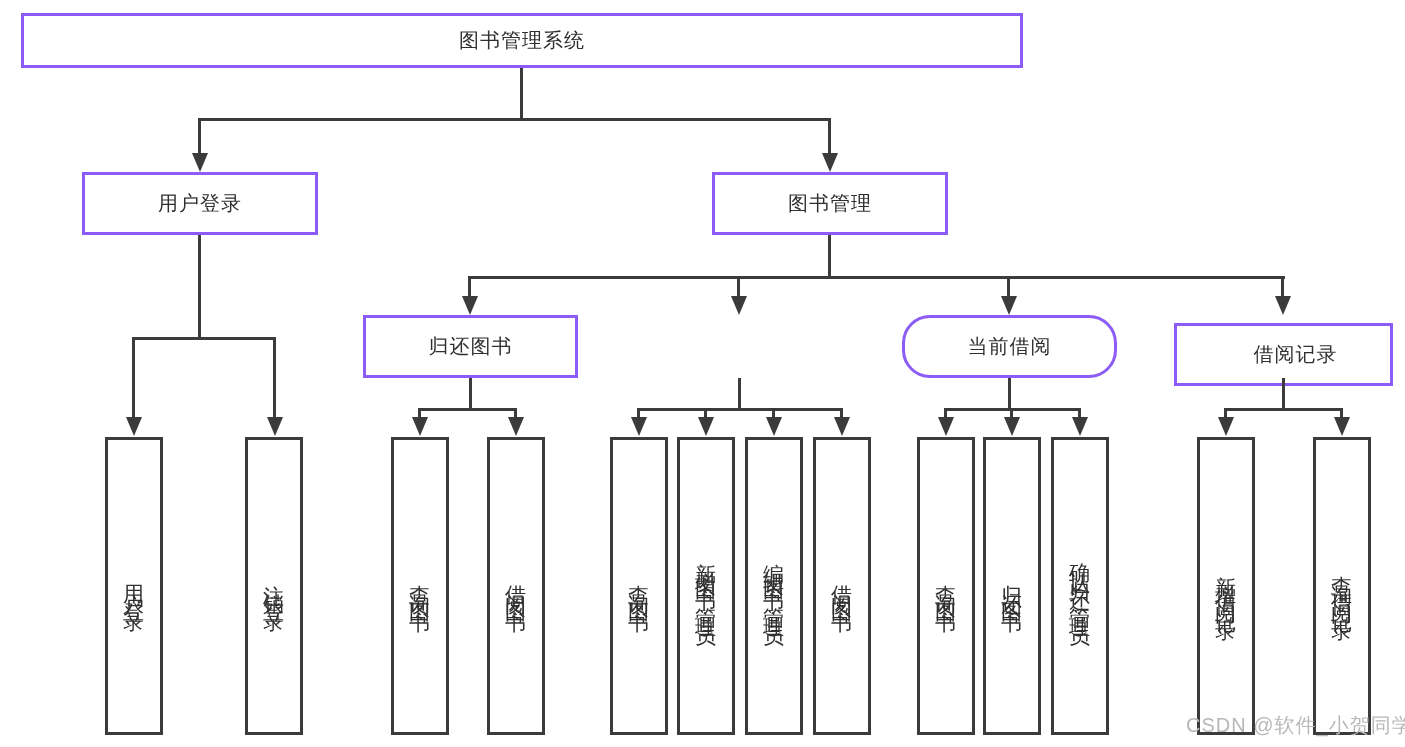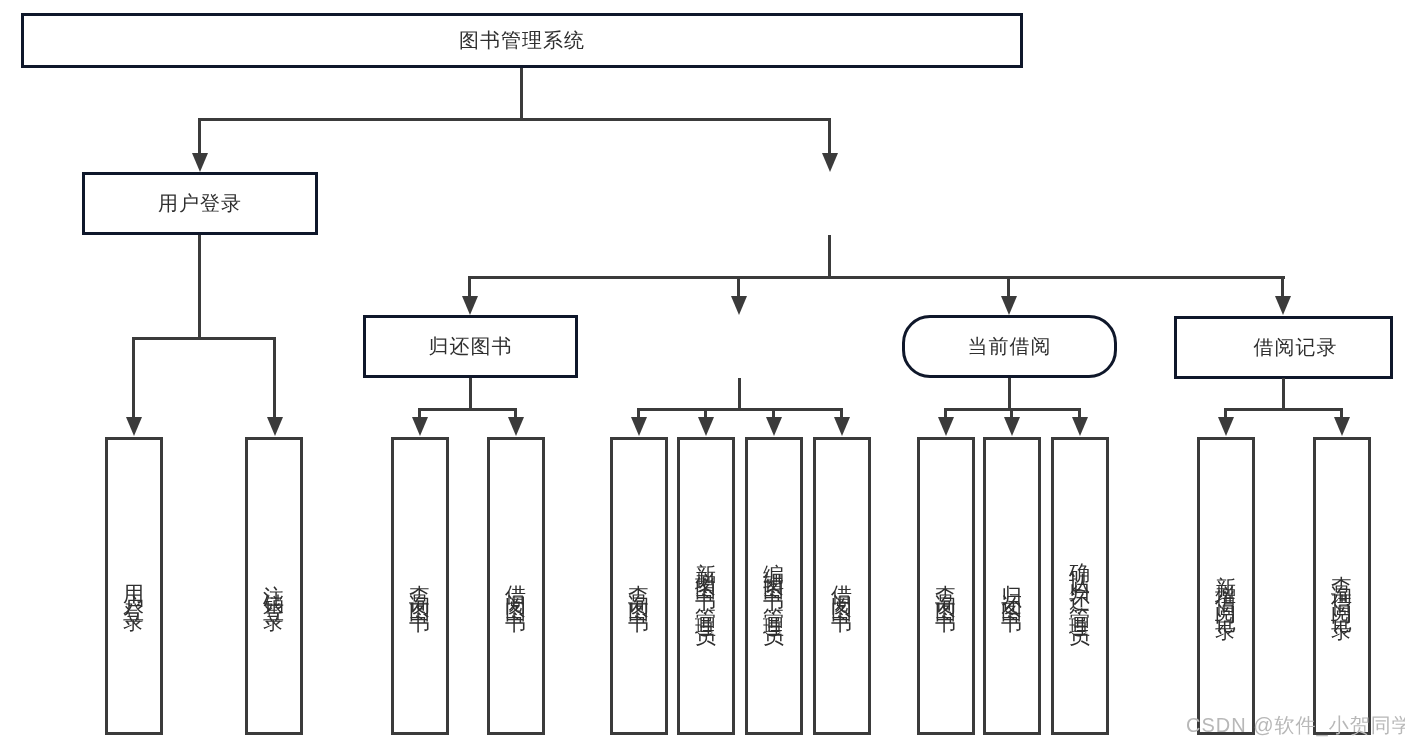--- a/index.html
+++ b/index.html
@@ -2,21 +2,21 @@
 <html><head>
 <meta charset="utf-8">
 <style>
   html,body{margin:0;padding:0;background:#ffffff;}
   .canvas{
     position:relative;width:1405px;height:747px;background:#ffffff;
     font-family:"Liberation Sans","DejaVu Sans",sans-serif;
     color:#2f2f2f;overflow:hidden;
   }
   .hb{ 
-    position:absolute;box-sizing:border-box;border:3px solid #0f172a;
+    position:absolute;box-sizing:border-box;border:3px solid #8b5cf6;
     background:#ffffff;display:flex;align-items:center;justify-content:center;
     font-size:20px;letter-spacing:1px;
   }
   .vb{ 
     position:absolute;box-sizing:border-box;border:3px solid #3b3b3b;
     background:#ffffff;top:437px;width:58px;height:298px;
     display:flex;align-items:center;justify-content:center;
   }
   .vb span{
     writing-mode:vertical-rl;text-orientation:mixed;
@@ -46,20 +46,23 @@
   <div class="vl" style="left:520px;top:68px;height:50px;"></div>
   <div class="hl" style="left:198px;top:118px;width:633px;"></div>
   <div class="vl" style="left:198px;top:118px;height:36px;"></div>
   <div class="vl" style="left:828px;top:118px;height:36px;"></div>
   <div class="ar" style="left:192px;top:153px;"></div>
   <div class="ar" style="left:822px;top:153px;"></div>
 
   <div class="hb" style="left:82px;top:172px;width:236px;height:63px;">
     <span>用户登录</span>
   </div>
+  <div class="hb" style="left:712px;top:172px;width:236px;height:63px;">
+    <span>图书管理</span>
+  </div>
 
   <div class="vl" style="left:198px;top:235px;height:102px;"></div>
   <div class="hl" style="left:132px;top:337px;width:144px;"></div>
   <div class="vl" style="left:132px;top:337px;height:81px;"></div>
   <div class="vl" style="left:273px;top:337px;height:81px;"></div>
   <div class="ar" style="left:126px;top:417px;"></div>
   <div class="ar" style="left:267px;top:417px;"></div>
 
   <div class="vl" style="left:828px;top:235px;height:41px;"></div>
   <div class="hl" style="left:468px;top:276px;width:817px;"></div>
@@ -71,21 +74,21 @@
   <div class="ar" style="left:731px;top:296px;"></div>
   <div class="ar" style="left:1001px;top:296px;"></div>
   <div class="ar" style="left:1275px;top:296px;"></div>
 
   <div class="hb" style="left:363px;top:315px;width:215px;height:63px;">
     <span>归还图书</span>
   </div>
   <div class="hb" style="left:902px;top:315px;width:215px;height:63px;border-radius:28px;">
     <span>当前借阅</span>
   </div>
-  <div class="hb" style="left:1174px;top:316px;width:219px;height:63px;padding-left:24px;">
+  <div class="hb" style="left:1174px;top:323px;width:219px;height:63px;padding-left:24px;">
     <span>借阅记录</span>
   </div>
 
   <div class="vl" style="left:469px;top:378px;height:30px;"></div>
   <div class="hl" style="left:418px;top:408px;width:99px;"></div>
   <div class="vl" style="left:418px;top:408px;height:10px;"></div>
   <div class="vl" style="left:514px;top:408px;height:10px;"></div>
   <div class="ar" style="left:412px;top:417px;"></div>
   <div class="ar" style="left:508px;top:417px;"></div>
 

